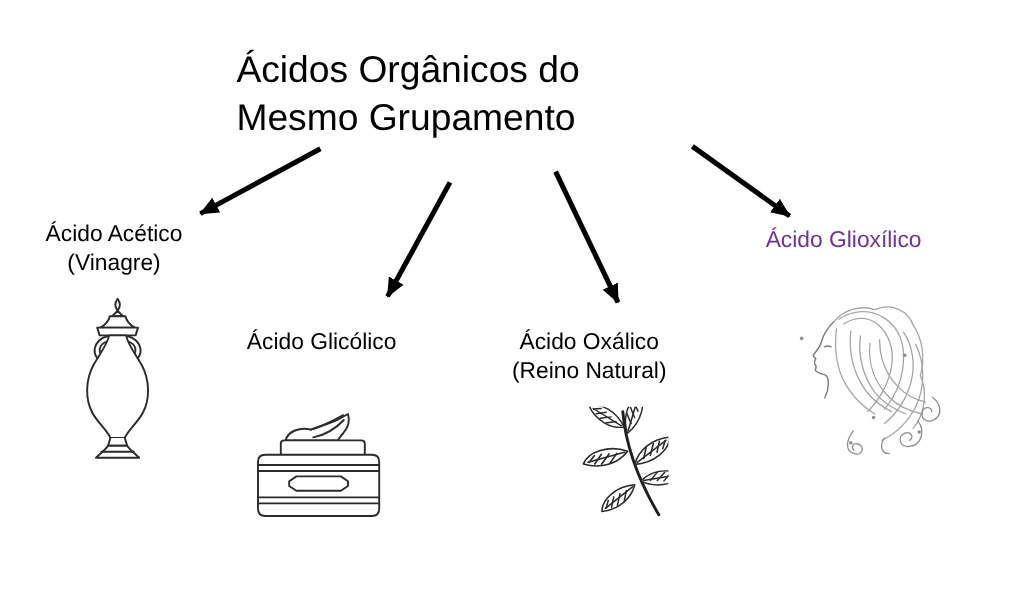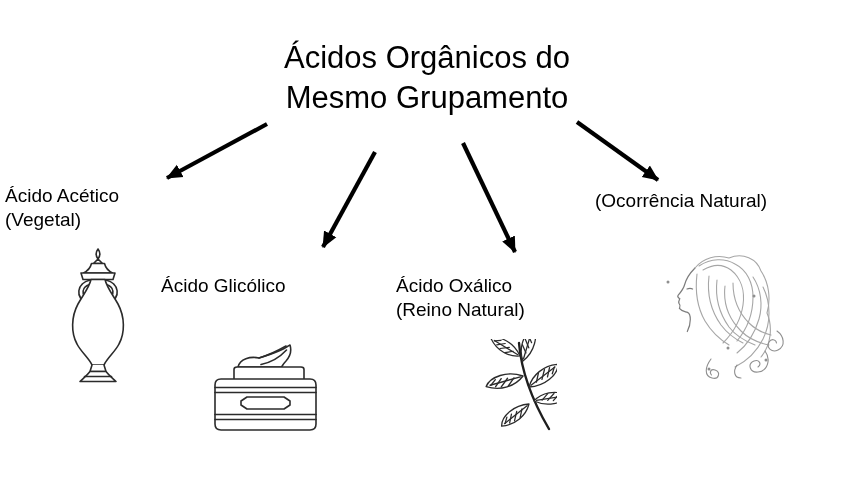--- a/index.html
+++ b/index.html
@@ -8,38 +8,38 @@
     width: 845px;
     height: 493px;
     background: #ffffff;
     overflow: hidden;
     font-family: "Liberation Sans", sans-serif;
     color: #000000;
   }
   .title {
     position: absolute;
     left: 197px; top: 38px; width: 460px;
-    text-align: center;
     font-size: 31px;
     line-height: 40px;
     white-space: pre-line;
     color: #000000;
   }
   .arrow-layer {
     position: absolute;
     left: 0; top: 0; width: 845px; height: 493px;
   }
   .item-label {
     position: absolute;
+    text-align: center;
     font-size: 19px;
     line-height: 24px;
   }
   .item-label .line { display: block; }
   .label-1 { left: 5px;   top: 184px; width: 180px; }
-  .label-2 { left: 161px; top: 274px; width: 190px; }
+  .label-2 { left: 173px; top: 274px; width: 190px; }
   .label-3 { left: 396px; top: 274px; width: 190px; }
   .label-4 { left: 595px; top: 189px; width: 216px; }
   .icon { position: absolute; }
   .icon-1 { left: 62px;  top: 246px; width: 72px;  height: 140px; }
   .icon-2 { left: 212px; top: 342px; width: 107px; height: 91px; }
   .icon-3 { left: 463px; top: 339px; width: 94px;  height: 94px; }
   .icon-4 { left: 653px; top: 247px; width: 142px; height: 138px; }
 </style>
 </head>
 <body>
@@ -58,21 +58,21 @@
     <g stroke="#000000" stroke-width="4.2">
       <line x1="267" y1="124" x2="167" y2="178" marker-end="url(#ah)"></line>
       <line x1="375" y1="152" x2="323" y2="247" marker-end="url(#ah)"></line>
       <line x1="463" y1="143" x2="515" y2="252" marker-end="url(#ah)"></line>
       <line x1="577" y1="122" x2="658" y2="180" marker-end="url(#ah)"></line>
     </g>
   </svg>
 
   <div class="item-label label-1">
     <span class="line" style="color: rgb(0, 0, 0);">Ácido Acético</span>
-    <span class="line">(Vegetal)</span>
+    <span class="line">(Vinagre)</span>
   </div>
   <svg class="icon icon-1" viewBox="0 0 72 140" xmlns="http://www.w3.org/2000/svg">
     <g fill="none" stroke="#2b2b2b" stroke-width="1.6" stroke-linejoin="round" stroke-linecap="round">
       <path d="M36,3 C38.6,6.5 38.6,9.5 36,13 C33.4,9.5 33.4,6.5 36,3 Z" fill="#ffffff"></path>
       <path d="M36,13 L31.5,17.5 L40.5,17.5 Z" fill="#ffffff"></path>
       <path d="M29.5,17.5 C28.5,21.5 25.5,25 21.5,27 L50.5,27 C46.5,25 43.5,21.5 42.5,17.5 Z" fill="#ffffff"></path>
       <path d="M19,27 L53,27 L51,33.5 L21,33.5 Z" fill="#ffffff"></path>
       <path d="M28,34 C15,37 12,52 26,57"></path>
       <path d="M28,38.5 C20,40.5 18,49 27,53"></path>
       <path d="M44,34 C57,37 60,52 46,57"></path>
@@ -120,21 +120,21 @@
     <path d="M56,4 C58,28 66,56 86,90" fill="none" stroke="#1e1e1e" stroke-width="2.4" stroke-linecap="round"></path>
     <use href="#leaf" transform="translate(57,17) rotate(-125) scale(1.1)"></use>
     <use href="#leaf" transform="translate(60,22) rotate(-50) scale(1.15)"></use>
     <use href="#leaf" transform="translate(60,37) rotate(-172) scale(1.25)"></use>
     <use href="#leaf" transform="translate(66,48) rotate(-14) scale(1.2)"></use>
     <use href="#leaf" transform="translate(71,62) rotate(14) scale(1.1)"></use>
     <use href="#leaf" transform="translate(66,65) rotate(165) scale(1.15)"></use>
   </svg>
 
   <div class="item-label label-4">
-    <span class="line">(Ocorrência Natural)</span>
+    <span class="line" style="color: rgb(112, 48, 160);">Ácido Glioxílico</span>
   </div>
   <svg class="icon icon-4" viewBox="0 0 142 138" xmlns="http://www.w3.org/2000/svg">
     <g fill="none" stroke="#8f8f8f" stroke-width="1.2" stroke-linecap="round">
 
       <path d="M42,21 C37,26 33,32 31.5,38 C30.5,42 27.5,45.5 25,48.5 C24,50 25.8,51 26.8,51.8 C26,53.6 25.2,54.6 26,56.4 C28,58.4 27.2,59.4 26.4,61.4 C28.4,64.2 31.5,64.4 34.5,65.4 C36.5,66.2 37.3,69 37.3,72.5 C37.3,76.5 36.3,80.5 34.3,84.5" stroke="#7c7c7c"></path>
       <path d="M34,42 C36,41.2 38,41.2 39.6,42" stroke="#7c7c7c"></path>
     </g>
     <g fill="none" stroke="#a6a6a6" stroke-width="1.1" stroke-linecap="round">
 
       <path d="M42,21 C50,11 64,7 76,11 C90,5 104,12 108,24 C116,36 118,52 114,66 C120,80 118,98 108,110"></path>

